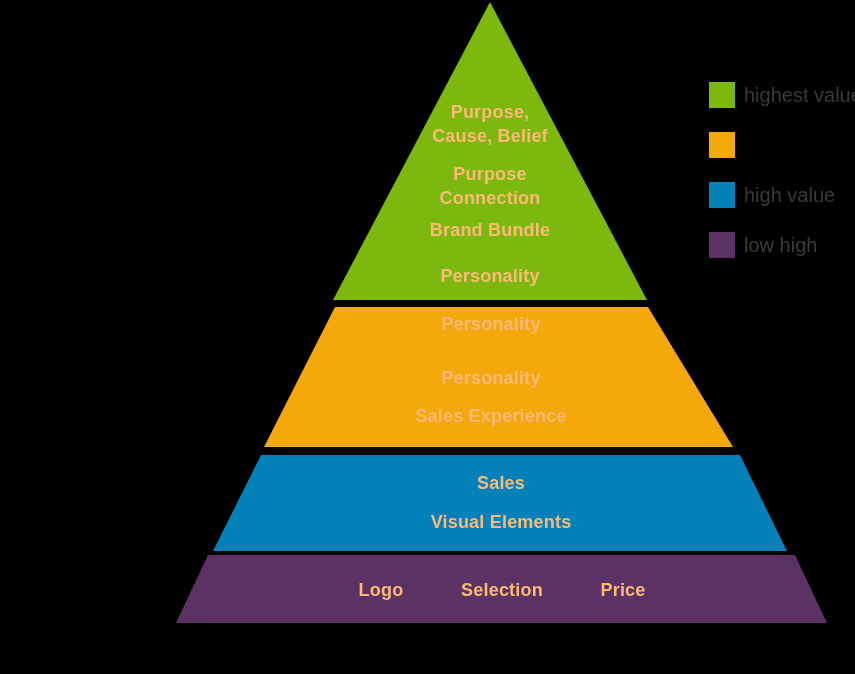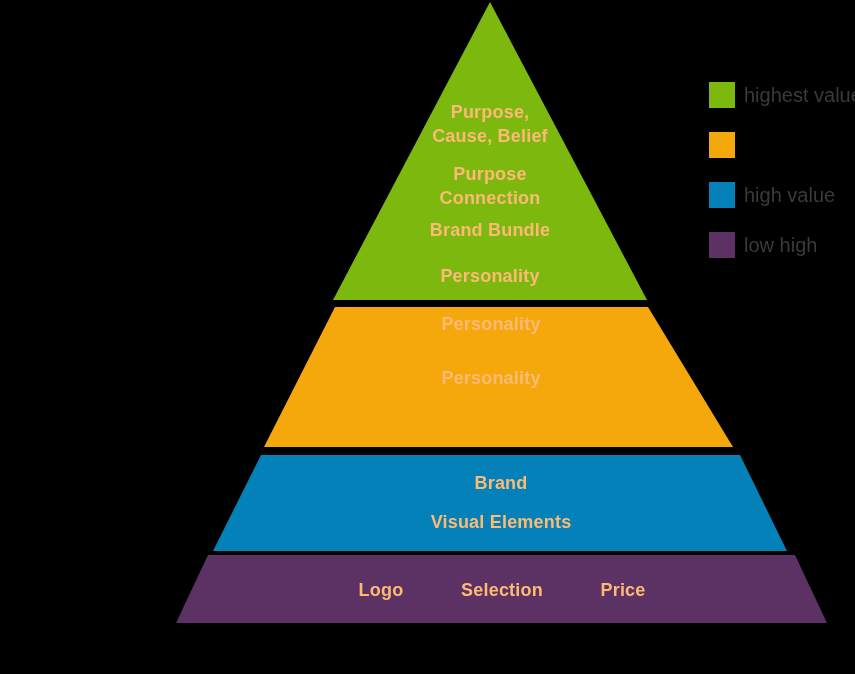--- a/index.html
+++ b/index.html
@@ -66,22 +66,23 @@
 
   <div class="pyr-label" style="left:490px; top:112px">Purpose,</div>
   <div class="pyr-label" style="left:490px; top:136px">Cause, Belief</div>
   <div class="pyr-label" style="left:490px; top:174px">Purpose</div>
   <div class="pyr-label" style="left:490px; top:198px">Connection</div>
   <div class="pyr-label" style="left:490px; top:230px">Brand Bundle</div>
   <div class="pyr-label" style="left:490px; top:276px">Personality</div>
 
   <div class="pyr-label" style="left:491px; top:324px">Personality</div>
   <div class="pyr-label" style="left:491px; top:378px">Personality</div>
+  <div class="pyr-label" style="left:491px; top:416px">Sales Experience</div>
 
-  <div class="pyr-label" style="left:501px; top:483px">Brand</div>
+  <div class="pyr-label" style="left:501px; top:483px">Sales</div>
   <div class="pyr-label" style="left:501px; top:522px">Visual Elements</div>
 
   <div class="pyr-label" style="left:381px; top:590px">Logo</div>
   <div class="pyr-label" style="left:502px; top:590px">Selection</div>
   <div class="pyr-label" style="left:623px; top:590px">Price</div>
 
   <div class="legend">
     <div class="legend-row">
       <div class="legend-swatch" style="background: rgb(125, 184, 14);"></div>
       <div class="legend-label">highest value</div>

